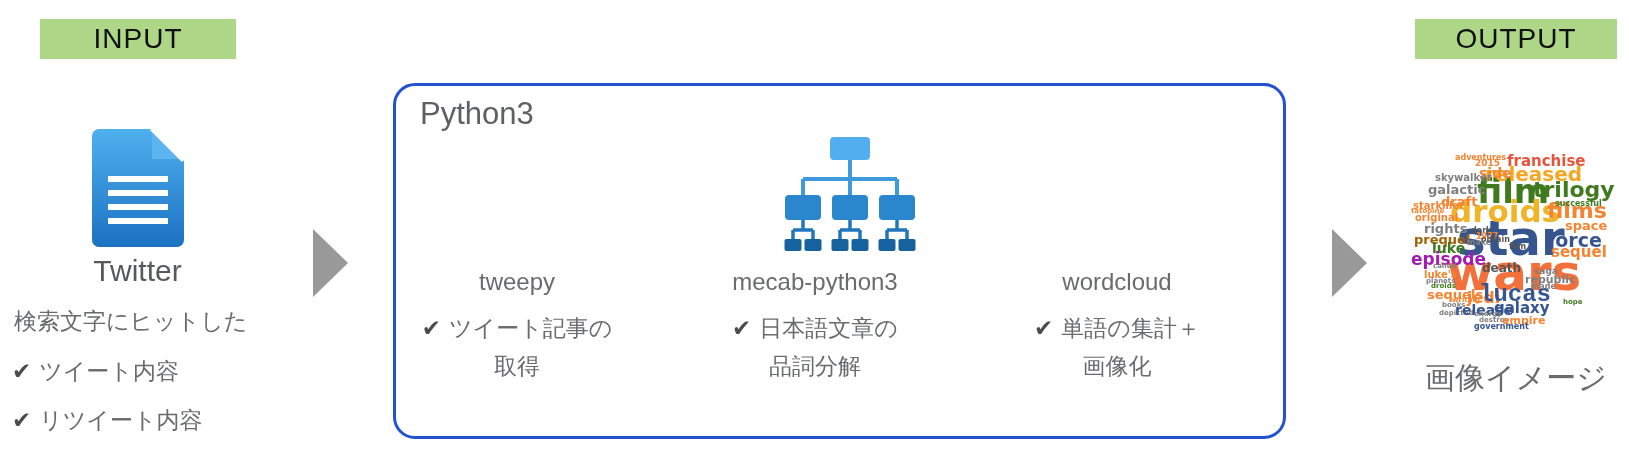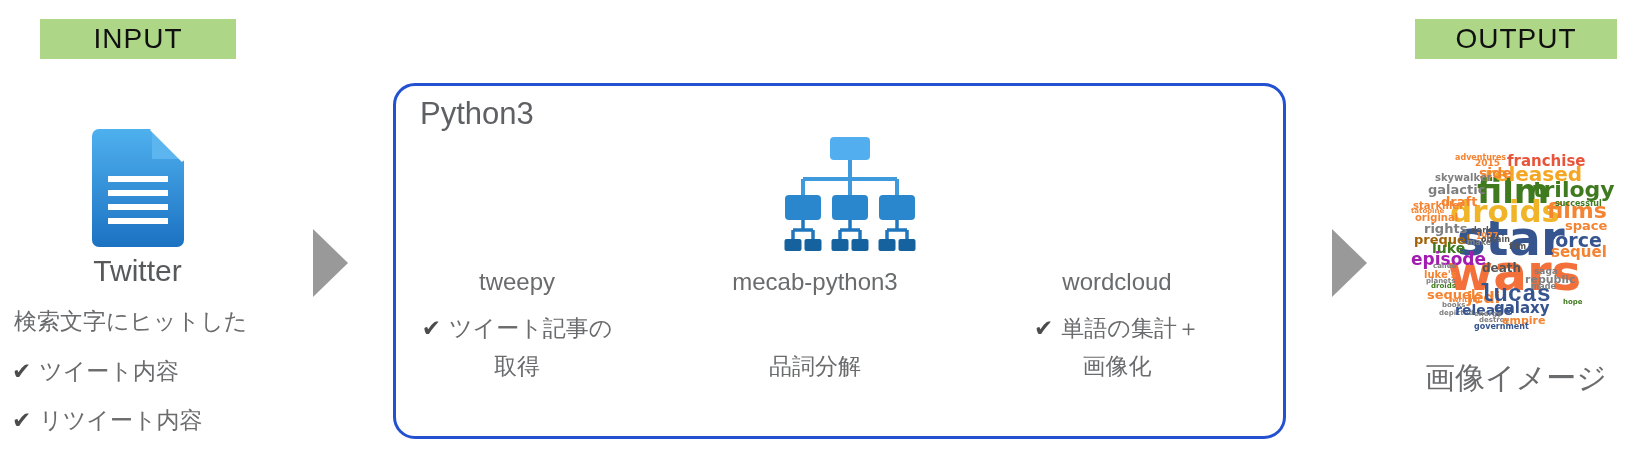--- a/index.html
+++ b/index.html
@@ -126,20 +126,23 @@
     <rect x="115.5" y="103" width="17" height="12" rx="2" fill="#15629f"></rect>
   </svg>
 
   <div class="step-name col-1">tweepy</div>
   <div class="step-desc1 col-1">
     <span class="check">✔</span><span>ツイート記事の</span>
   </div>
   <div class="step-desc2 col-1">取得</div>
 
   <div class="step-name col-2">mecab-python3</div>
+  <div class="step-desc1 col-2">
+    <span class="check">✔</span><span>日本語文章の</span>
+  </div>
   <div class="step-desc2 col-2">品詞分解</div>
 
   <div class="step-name col-3">wordcloud</div>
   <div class="step-desc1 col-3">
     <span class="check">✔</span><span>単語の集計＋</span>
   </div>
   <div class="step-desc2 col-3">画像化</div>
 
   <div class="wordcloud">
       <span class="wc-word" style="left: 62px; top: 72px; font-size: 48px; color: rgb(54, 85, 143);">star</span>

